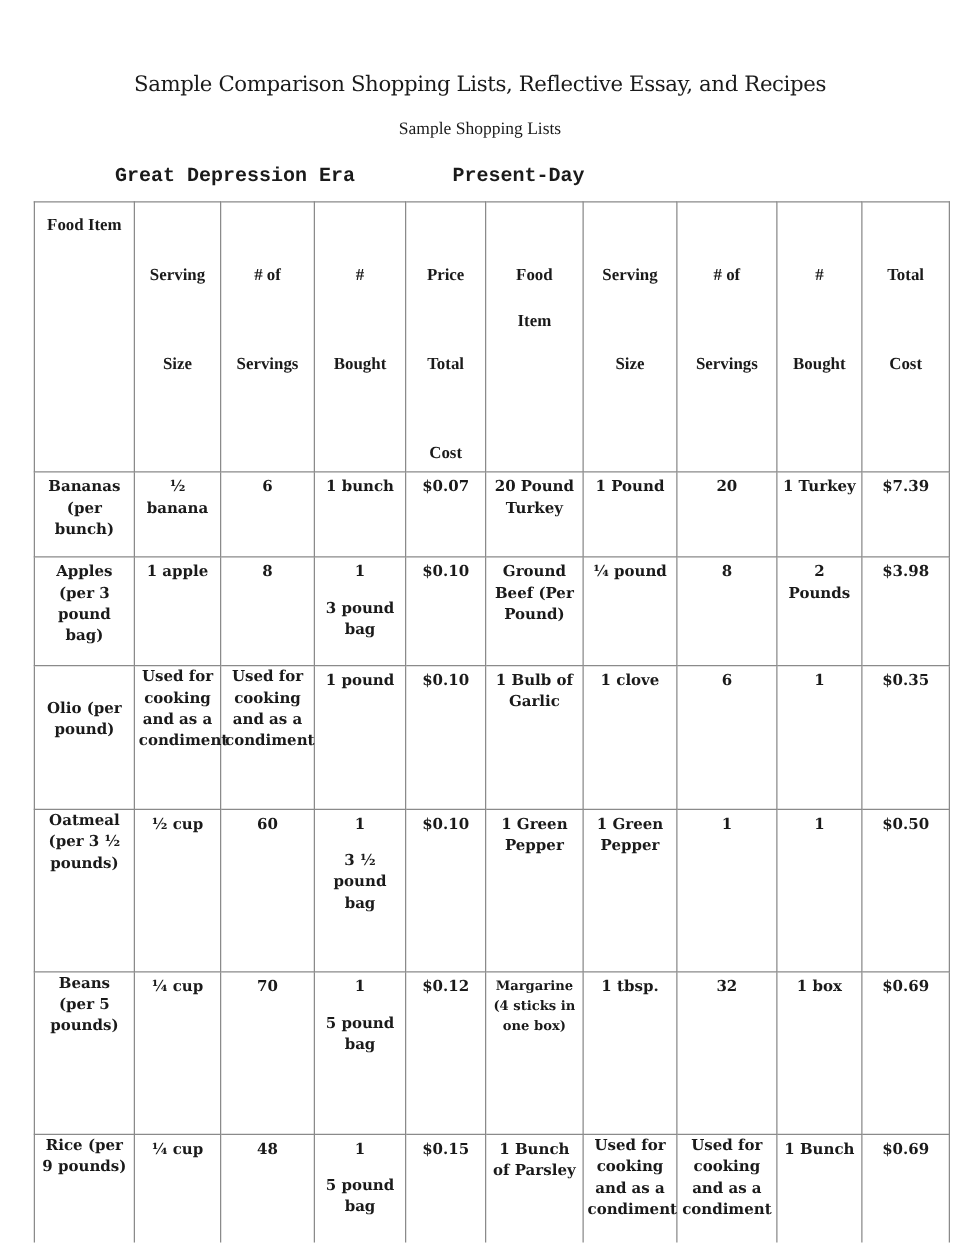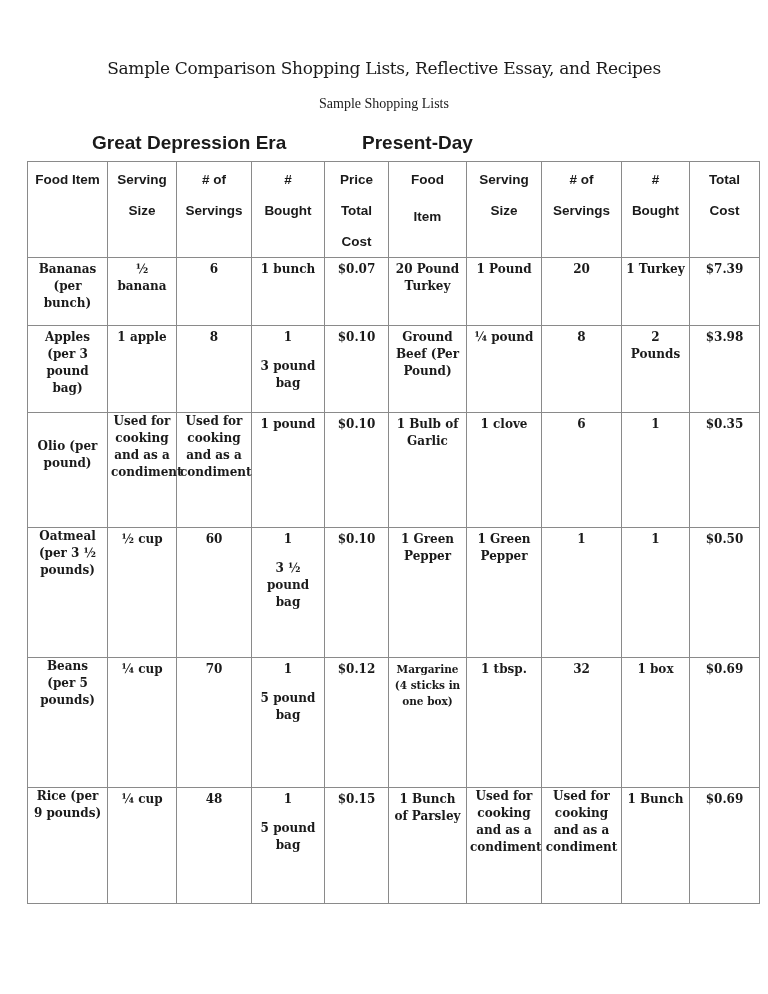--- a/index.html
+++ b/index.html
@@ -12,41 +12,41 @@
     position: absolute; top: 58px; left: 0; width: 768px;
     text-align: center; font-weight: normal; font-size: 17px;
     font-family: "DejaVu Serif", serif; letter-spacing: -0.3px;
   }
   .subtitle {
     position: absolute; top: 96px; left: 0; width: 768px;
     text-align: center; font-weight: normal; font-size: 14px;
     font-family: "Liberation Serif", serif;
   }
   .era {
-    position: absolute; top: 132px; font-weight: bold; font-size: 19px;
-    font-family: Liberation Sans, sans-serif;
+    position: absolute; top: 132px; font-weight: bold; font-size: 16px;
+    font-family: Liberation Mono, monospace;
   }
   .era.gd { left: 92px; }
   .era.pd { left: 362px; }
 
   table.shop {
     position: absolute; top: 161px; left: 27px;
     width: 732px; border-collapse: collapse; table-layout: fixed;
   }
   table.shop td, table.shop th {
     border: 1px solid #8a8a8a; vertical-align: top;
     text-align: center; padding: 0 3px;
     font-weight: bold; font-size: 12px; line-height: 17px;
     font-family: "DejaVu Serif", serif;
   }
   table.shop th {
-    font-family: Liberation Sans, sans-serif; font-size: 13.5px;
+    font-family: Liberation Serif, serif; font-size: 13.5px;
     padding-top: 2px; line-height: 31px;
   }
-  th .stack span { display: block; }
+  th .stack span { display: block; margin-top: 40px; }
   th.left { text-align: left; }
   td.name { vertical-align: middle; margin-top: 20px; }
   td.name.top { vertical-align: top; }
   .small { font-size: 8.5px; line-height: 13px; }
   .gap { display: block; height: 12px; }
   .cell-top { padding-top: 3px !important; }
 </style>
 </head>
 <body>
 

